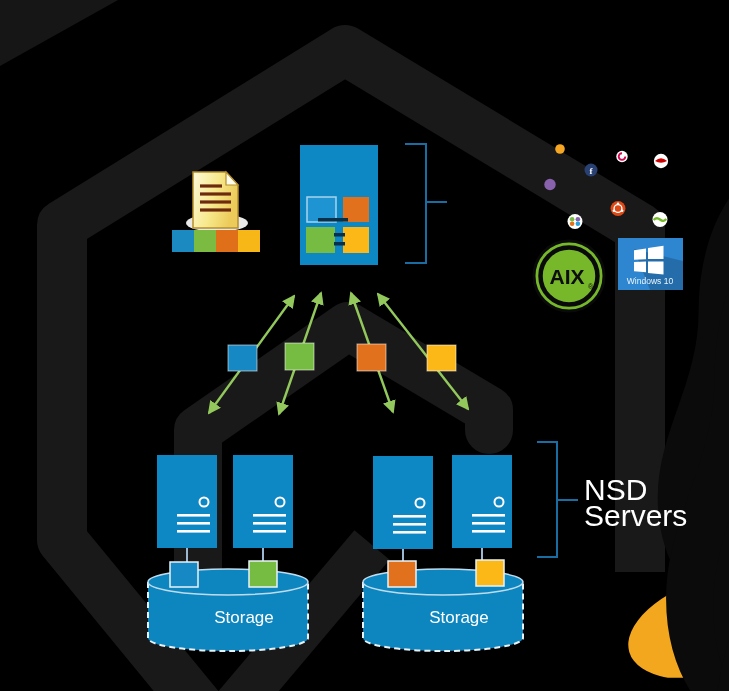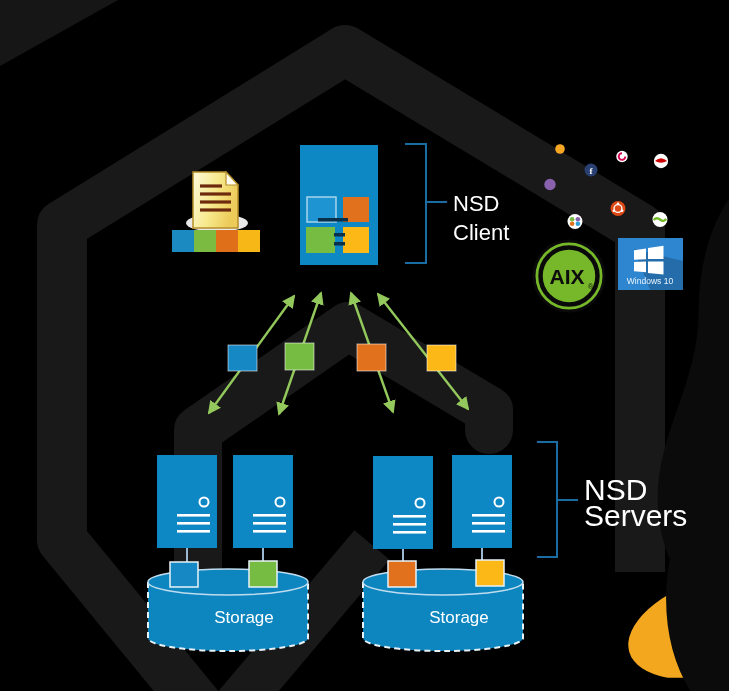--- a/index.html
+++ b/index.html
@@ -217,18 +217,17 @@
   </g>
 
   <g stroke="#e8f2f8" stroke-width="1.5">
     <rect x="170" y="562" width="28" height="25" fill="#1688c3"></rect>
     <rect x="249" y="561" width="28" height="26" fill="#76bc43"></rect>
     <rect x="388" y="561" width="28" height="26" fill="#e2711d"></rect>
     <rect x="476" y="560" width="28" height="26" fill="#fcb817"></rect>
   </g>
 </svg>
 
-<div class="lbl lbl-client">NSD Client</div>
 <div class="lbl lbl-servers">NSD Servers</div>
 <div class="lbl lbl-storage s1">Storage</div>
 <div class="lbl lbl-storage s2">Storage</div>
 
 </div>
 
 </body></html>

